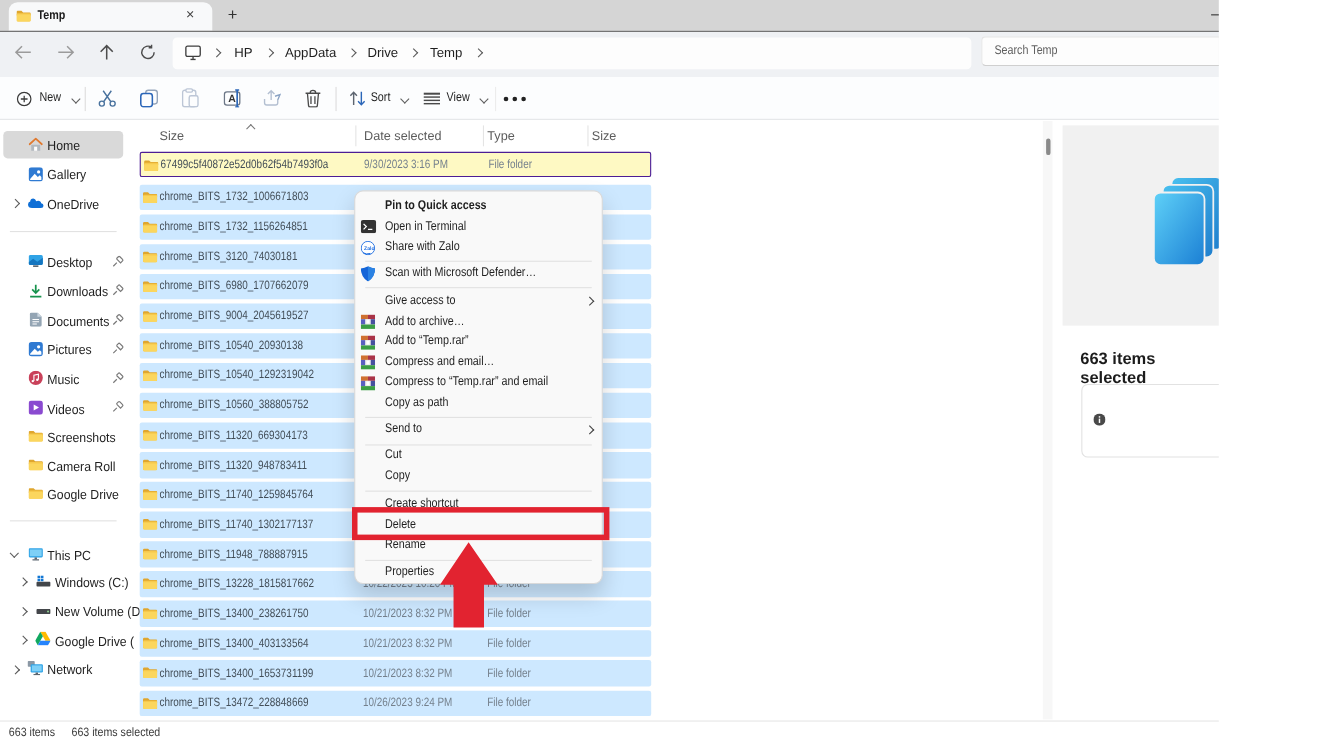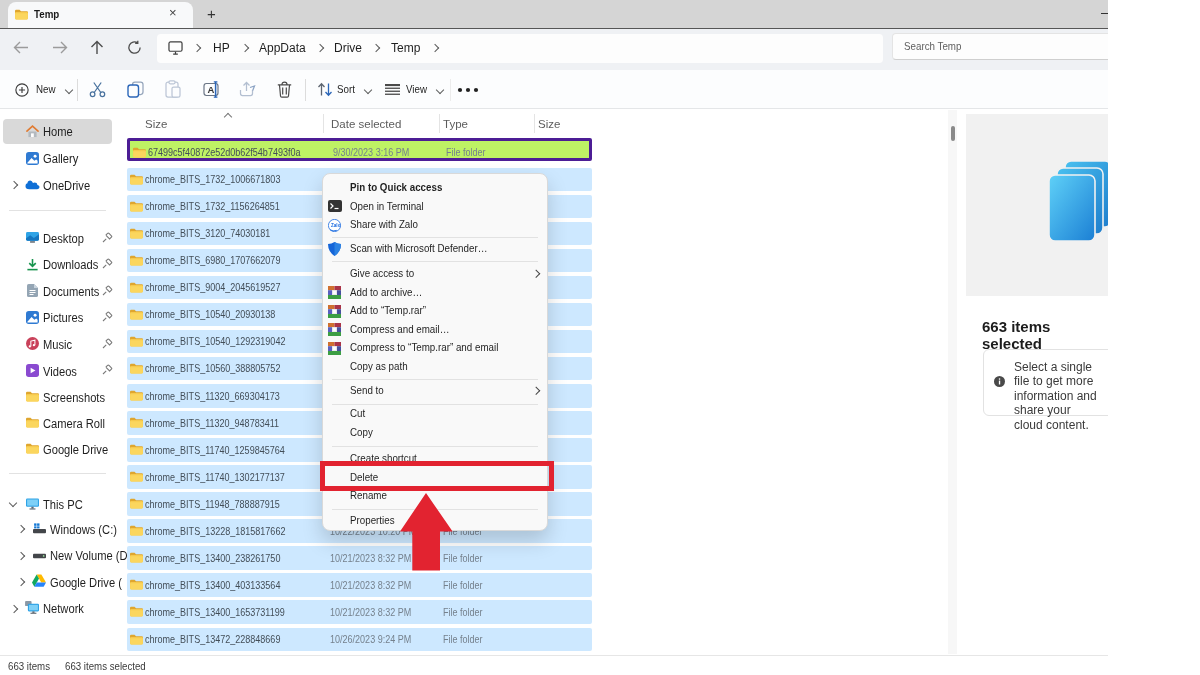--- a/index.html
+++ b/index.html
@@ -296,21 +296,21 @@
 
   <div class="ab" style="left:145px;top:117.5px;font-size:11.5px;color:#5c5c5c;">Size</div>
   <span class="ab" style="left:225px;top:113.5px;width:5px;height:5px;border-right:1.2px solid #777;border-bottom:1.2px solid #777;transform:rotate(225deg);"></span>
   <div class="ab" style="left:322.5px;top:114px;width:1px;height:19px;background:#e4e4e4;"></div>
   <div class="ab" style="left:331px;top:117.5px;font-size:11.5px;color:#5c5c5c;">Date selected</div>
   <div class="ab" style="left:438.5px;top:114px;width:1px;height:19px;background:#e4e4e4;"></div>
   <div class="ab" style="left:443px;top:117.5px;font-size:11.5px;color:#5c5c5c;">Type</div>
   <div class="ab" style="left:533.5px;top:114px;width:1px;height:19px;background:#e4e4e4;"></div>
   <div class="ab" style="left:538px;top:117.5px;font-size:11.5px;color:#5c5c5c;">Size</div>
 
-  <div class="ab" style="left:127px;top:137.8px;width:465px;height:23.5px;background:#bef264;border-radius:2px;border:3px solid #4c1d95;box-sizing:border-box;">
+  <div class="ab" style="left:127px;top:137.8px;width:465px;height:23.5px;background:#fef9c3;border-radius:2px;border:1px solid #4c1d95;box-sizing:border-box;">
       <svg class="ab" style="left:3px;top:6px" width="13" height="11" viewBox="0 0 16 13">
         <path fill="#dfa62f" d="M0 2.2 Q0 .8 1.4 .8 h4.2 l1.8 1.8 h7.2 Q16 2.6 16 4 v2 H0 z"></path>
         <rect x="0" y="3.4" width="16" height="9.2" rx="1.4" fill="#f6c94c"></rect>
         <path fill="#fbd65e" d="M.2 5 h15.6 v6 q0 1.6 -1.6 1.6 H1.8 Q.2 12.6 .2 11 z"></path>
       </svg>
       <div class="ab sx82" style="left:18px;top:5.5px;color:#434e58;white-space:nowrap;">67499c5f40872e52d0b62f54b7493f0a</div>
       <div class="ab sx82" style="left:202.5px;top:5.5px;color:#75818d;white-space:nowrap;">9/30/2023 3:16 PM</div>
       <div class="ab sx82" style="left:315.5px;top:5.5px;color:#75818d;white-space:nowrap;">File folder</div>
     </div>
   <div class="ab" style="left:127px;top:167.6px;width:465px;height:23.5px;background:#cde8ff;border-radius:2px;">
@@ -488,21 +488,20 @@
     <rect x="9" y="7" width="46" height="66" rx="6" fill="url(#bf2)" stroke="#f1f1f1" stroke-width="1.6"></rect>
     <rect x="1" y="14" width="46" height="66" rx="6" fill="url(#bf1)" stroke="#f1f1f1" stroke-width="1.6"></rect>
   </svg>
   <div class="ab" style="left:982px;top:318px;font-size:15px;font-weight:700;color:#1c1c1c;">663 items selected</div>
   <div class="ab" style="left:983px;top:348.5px;width:201px;height:67px;background:#fff;border:1px solid #e2e2e2;border-radius:6px;box-sizing:border-box;"></div>
   <svg class="ab" style="left:994px;top:376px" width="11" height="11" viewBox="0 0 14 14">
       <circle cx="7" cy="7" r="7" fill="#494949"></circle>
       <rect x="6.2" y="5.8" width="1.7" height="5" fill="#fff"></rect>
       <rect x="6.2" y="3" width="1.7" height="1.7" fill="#fff"></rect>
     </svg>
-  <div class="ab" style="left:1014px;top:360px;font-size:12px;color:#3a3a3a;line-height:14.4px;">Select a single file to get more<br>information and share your<br>cloud content.</div>
 
   <div class="ab" id="statusbar" style="left:0;top:654.5px;width:1200px;height:20.5px;background:#fff;border-top:1px solid #e6e6e6;"></div>
   <div class="ab" style="left:8px;top:659.5px;font-size:11px;color:#3a3a3a;transform:scaleX(.88);transform-origin:0 50%;">663 items</div>
   <div class="ab" style="left:65px;top:659.5px;font-size:11px;color:#3a3a3a;transform:scaleX(.88);transform-origin:0 50%;">663 items selected</div>
   <svg class="ab" style="left:1161.5px;top:657px" width="18" height="18" viewBox="0 0 18 18">
       <rect x=".7" y=".7" width="16.6" height="16.6" rx="1.5" fill="#dcedf9" stroke="#55a9de" stroke-width="1.4"></rect>
       <path d="M4.5 5.2 h9 M4.5 8.2 h9 M4.5 11.2 h9 M4.5 14.2 h9" stroke="#2e2e2e" stroke-width="1.5"></path>
     </svg>
   <svg class="ab" style="left:1182px;top:660px" width="12" height="12" viewBox="0 0 12 12">
       <rect x="1" y="1" width="10" height="10" rx="2" fill="none" stroke="#3f3f3f" stroke-width="1.6"></rect>

